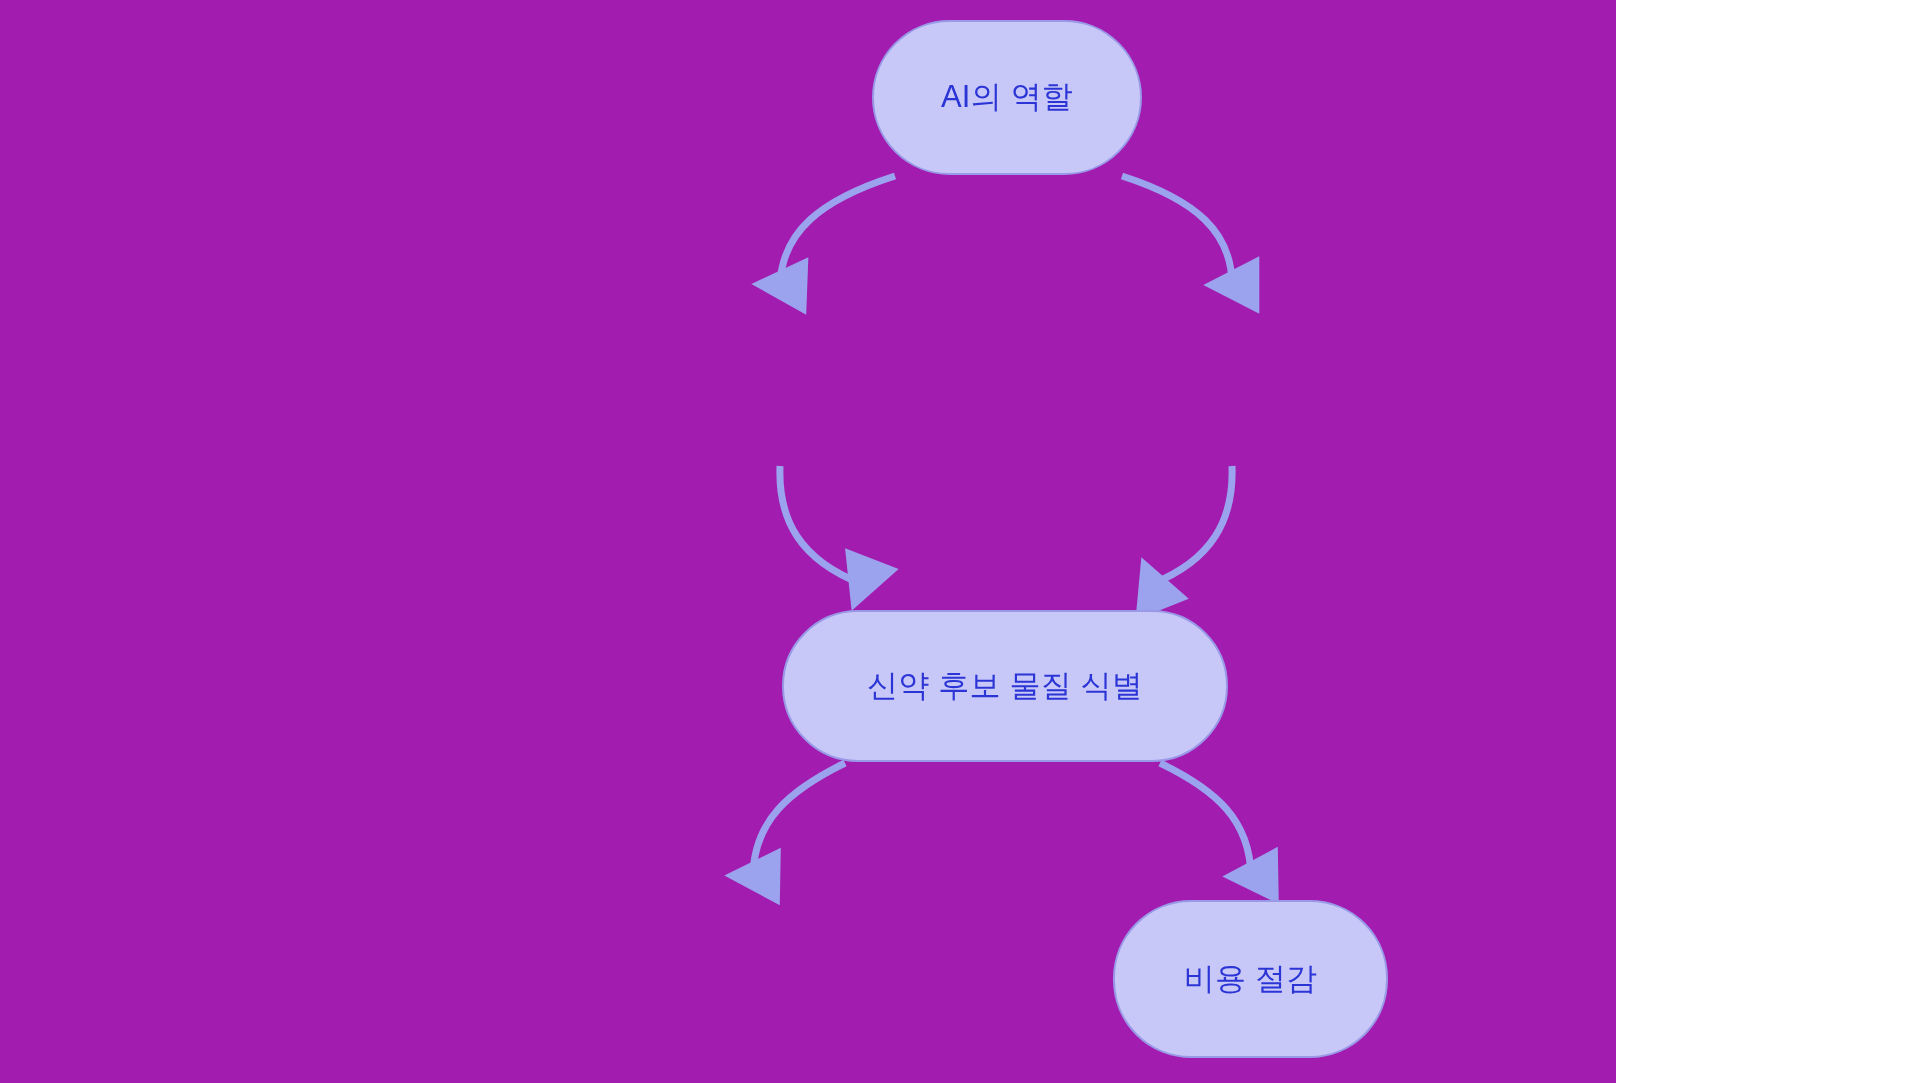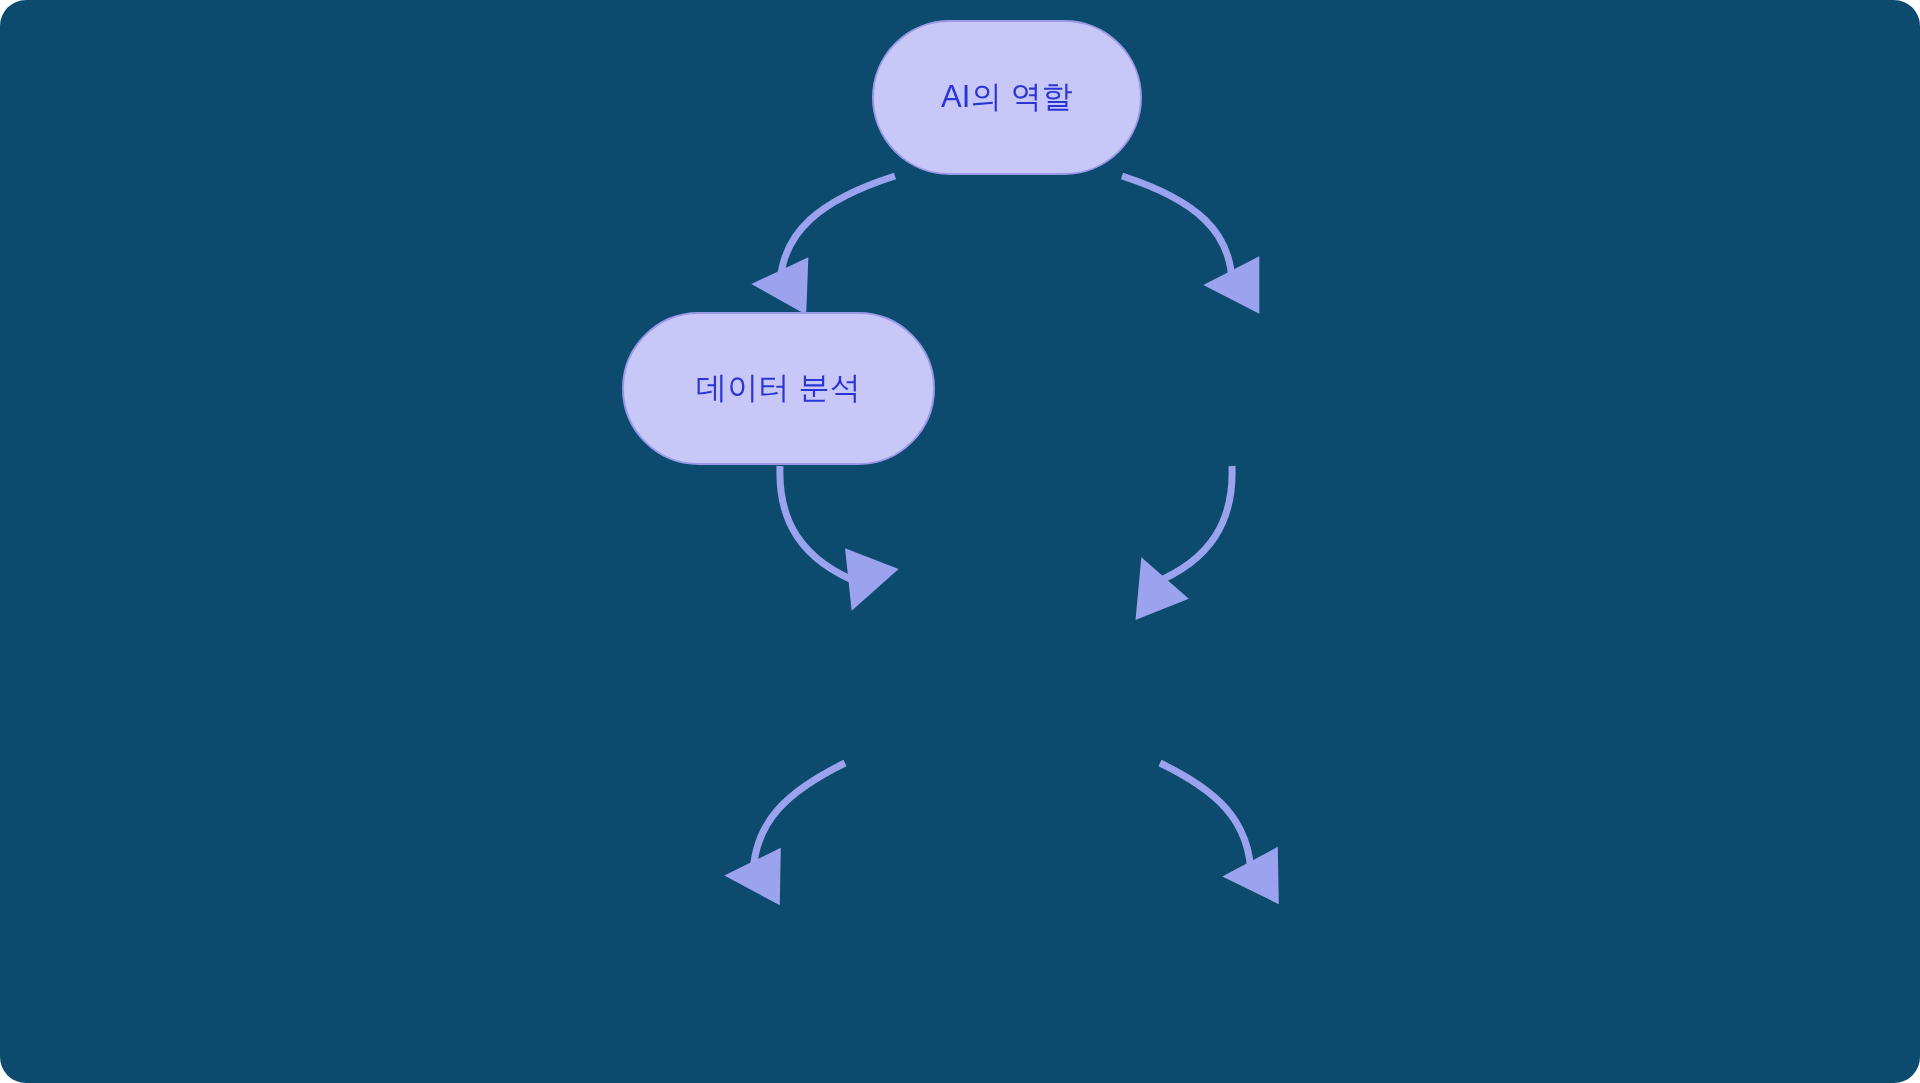--- a/index.html
+++ b/index.html
@@ -6,25 +6,24 @@
   html, body {
     margin: 0;
     padding: 0;
     background: #ffffff;
   }
   body {
     font-family: "Liberation Sans", "DejaVu Sans", sans-serif;
   }
   #diagram-canvas {
     position: relative;
-    width: 1920px;
+    width: 1616px;
     height: 1083px;
-    background: #0c4a6e;
+    background: #a21caf;
     overflow: hidden;
-    border-radius: 26px;
   }
   #edge-layer {
     position: absolute;
     left: 0;
     top: 0;
     width: 1920px;
     height: 1083px;
     pointer-events: none;
   }
   .flow-node {
@@ -79,21 +78,24 @@
 
     <path d="M 845 763 C 790 790, 754 820, 753 876" fill="none" stroke="#9ca3ee" stroke-width="7" stroke-linecap="butt" marker-end="url(#arrowhead)"></path>
 
     <path d="M 1160 763 C 1216 790, 1250 820, 1251 876" fill="none" stroke="#9ca3ee" stroke-width="7" stroke-linecap="butt" marker-end="url(#arrowhead)"></path>
   </svg>
 
   <div class="flow-node" id="node-root">
     <span class="node-label">AI의 역할</span>
   </div>
 
-  <div class="flow-node" id="node-data">
-    <span class="node-label">데이터 분석</span>
+
+
+  <div class="flow-node" id="node-candidate">
+    <span class="node-label">신약 후보 물질 식별</span>
   </div>
 
 
-
-
+  <div class="flow-node" id="node-costcut">
+    <span class="node-label">비용 절감</span>
+  </div>
 
 </div>
 
 </body></html>

